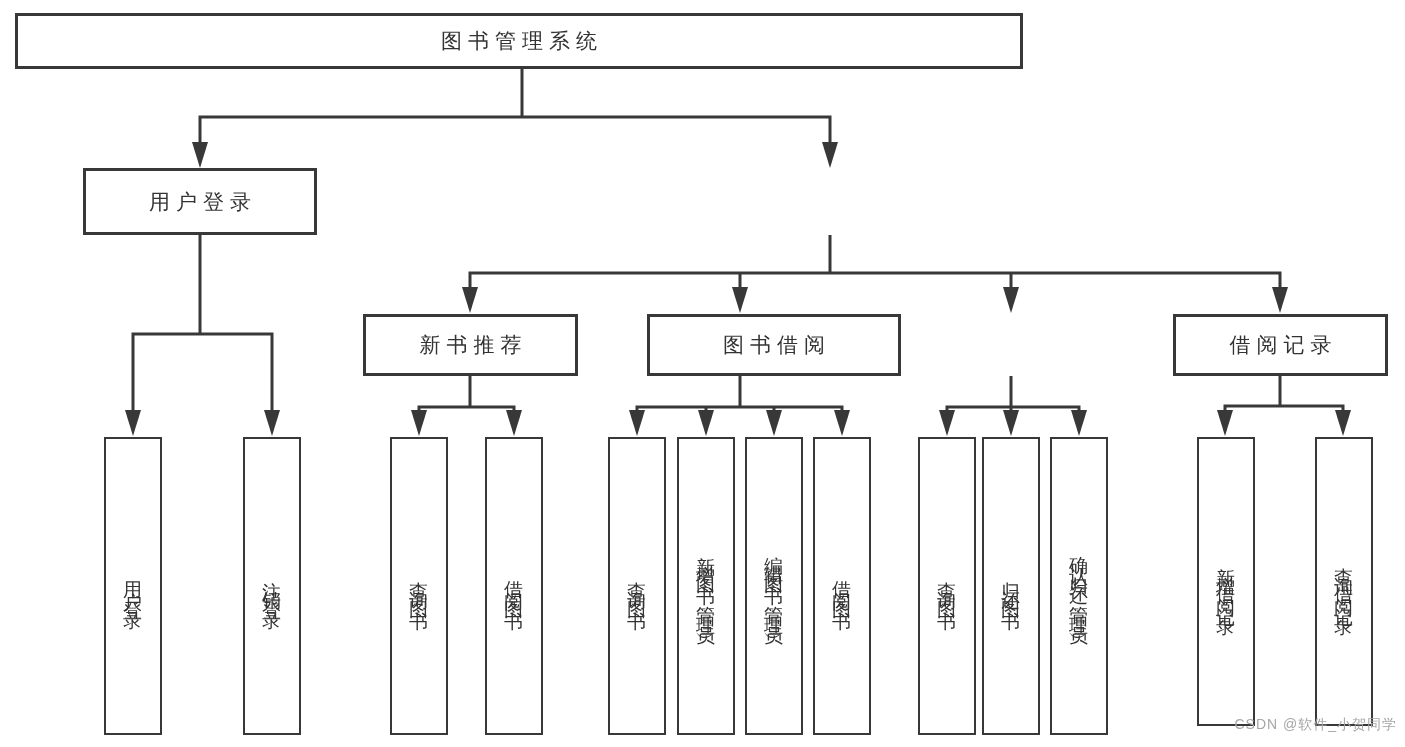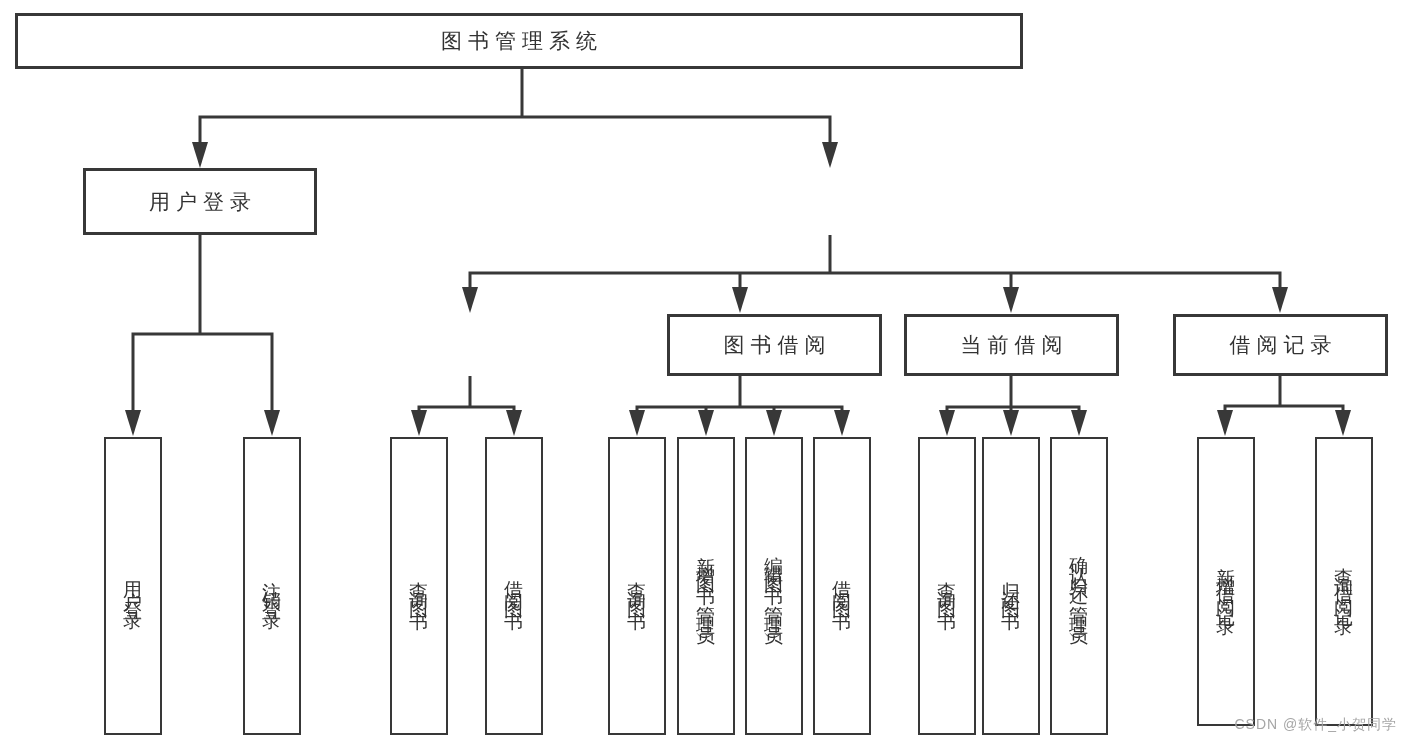--- a/index.html
+++ b/index.html
@@ -64,25 +64,25 @@
   </svg>
 
   <div class="box" style="left:15px;top:13px;width:1008px;height:56px">
     <span class="hlabel">图书管理系统</span>
   </div>
 
   <div class="box" style="left:83px;top:168px;width:234px;height:67px">
     <span class="hlabel">用户登录</span>
   </div>
 
-  <div class="box" style="left:667px;top:314px;width:215px;height:62px">
+  <div class="box" style="left:363px;top:314px;width:215px;height:62px">
+    <span class="hlabel">新书推荐</span>
+  </div>
+  <div class="box" style="left:647px;top:314px;width:254px;height:62px">
     <span class="hlabel">图书借阅</span>
-  </div>
-  <div class="box" style="left:904px;top:314px;width:215px;height:62px">
-    <span class="hlabel">当前借阅</span>
   </div>
   <div class="box" style="left:1173px;top:314px;width:215px;height:62px">
     <span class="hlabel">借阅记录</span>
   </div>
 
   <div class="box vbox" style="left:104px;top:437px;width:58px;height:298px">
     <span class="vlabel">用户登录</span>
   </div>
   <div class="box vbox" style="left:243px;top:437px;width:58px;height:298px">
     <span class="vlabel">注销登录</span>

